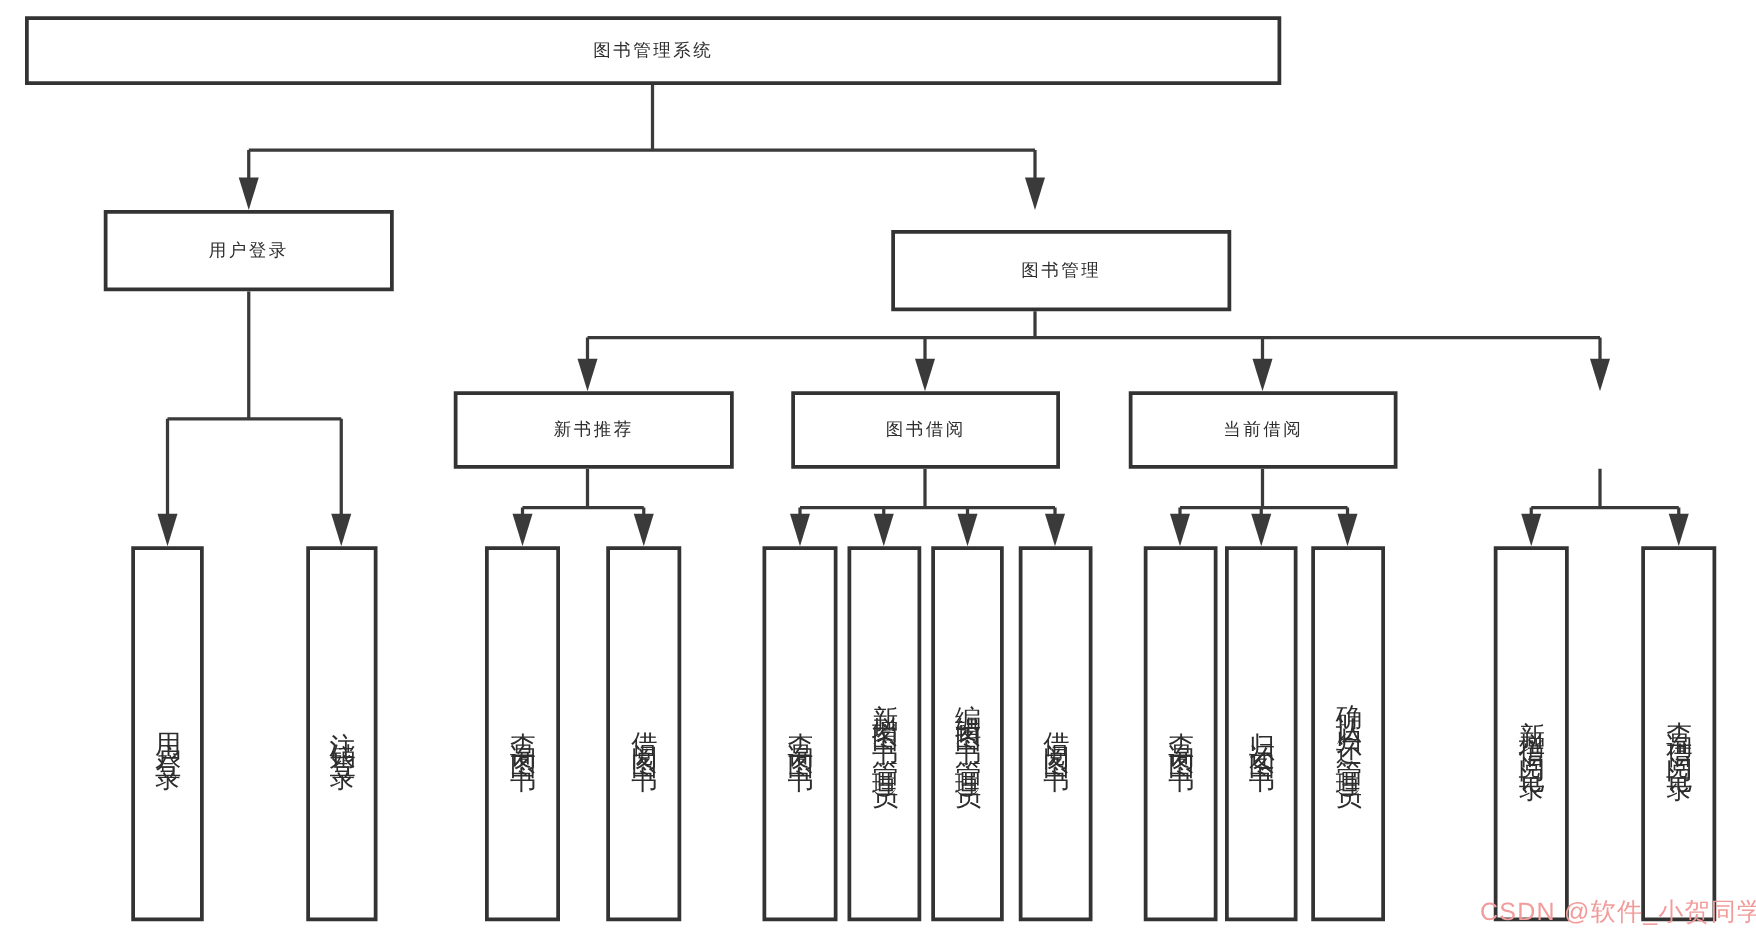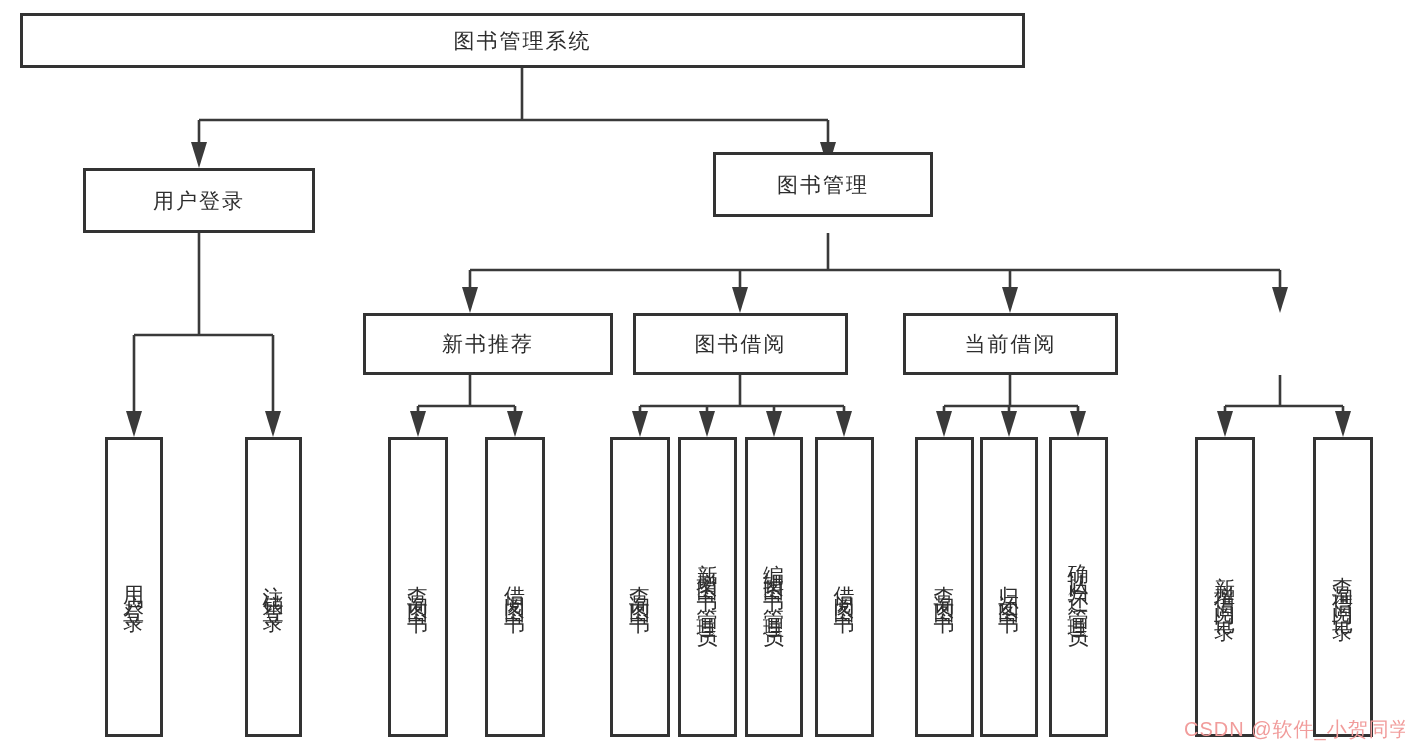--- a/index.html
+++ b/index.html
@@ -13,21 +13,21 @@
   #connectors { position:absolute; left:0; top:0; z-index:1; }
   .node {
     position:absolute;
     background:#ffffff;
     border:3px solid #333333;
     box-sizing:border-box;
     display:flex;
     align-items:center;
     justify-content:center;
     color:#2d2d2d;
-    font-size:21px;
+    font-size:14px;
     z-index:2;
     letter-spacing:2px;
   }
   .node.vert {
     writing-mode:vertical-rl;
     letter-spacing:9px;
     line-height:1;
     font-size:21px;
   }
   #watermark {
@@ -81,23 +81,23 @@
       <polygon points="1001,411 1017,411 1009,437"></polygon>
       <polygon points="1070,411 1086,411 1078,437"></polygon>
       <polygon points="1217,411 1233,411 1225,437"></polygon>
       <polygon points="1335,411 1351,411 1343,437"></polygon>
     </g>
   </svg>
 
   <div class="node" style="left:20px; top:13px; width:1005px; height:55px;">图书管理系统</div>
 
   <div class="node" style="left:83px; top:168px; width:232px; height:65px;">用户登录</div>
-  <div class="node" style="left:713px; top:152px; width:220px; height:65px;">图书管理</div>
+  <div class="node" style="left:713px; top:184px; width:272px; height:65px;">图书管理</div>
 
-  <div class="node" style="left:363px; top:313px; width:250px; height:62px;">新书推荐</div>
+  <div class="node" style="left:363px; top:313px; width:224px; height:62px;">新书推荐</div>
   <div class="node" style="left:903px; top:313px; width:215px; height:62px;">当前借阅</div>
   <div class="node" style="left:633px; top:313px; width:215px; height:62px;">图书借阅</div>
 
   <div class="node vert" style="left:105px; top:437px; width:58px; height:300px;">用户登录</div>
   <div class="node vert" style="left:245px; top:437px; width:57px; height:300px;">注销登录</div>
 
   <div class="node vert" style="left:388px; top:437px; width:60px; height:300px;">查询图书</div>
   <div class="node vert" style="left:485px; top:437px; width:60px; height:300px;">借阅图书</div>
 
   <div class="node vert" style="left:610px; top:437px; width:60px; height:300px;">查询图书</div>

